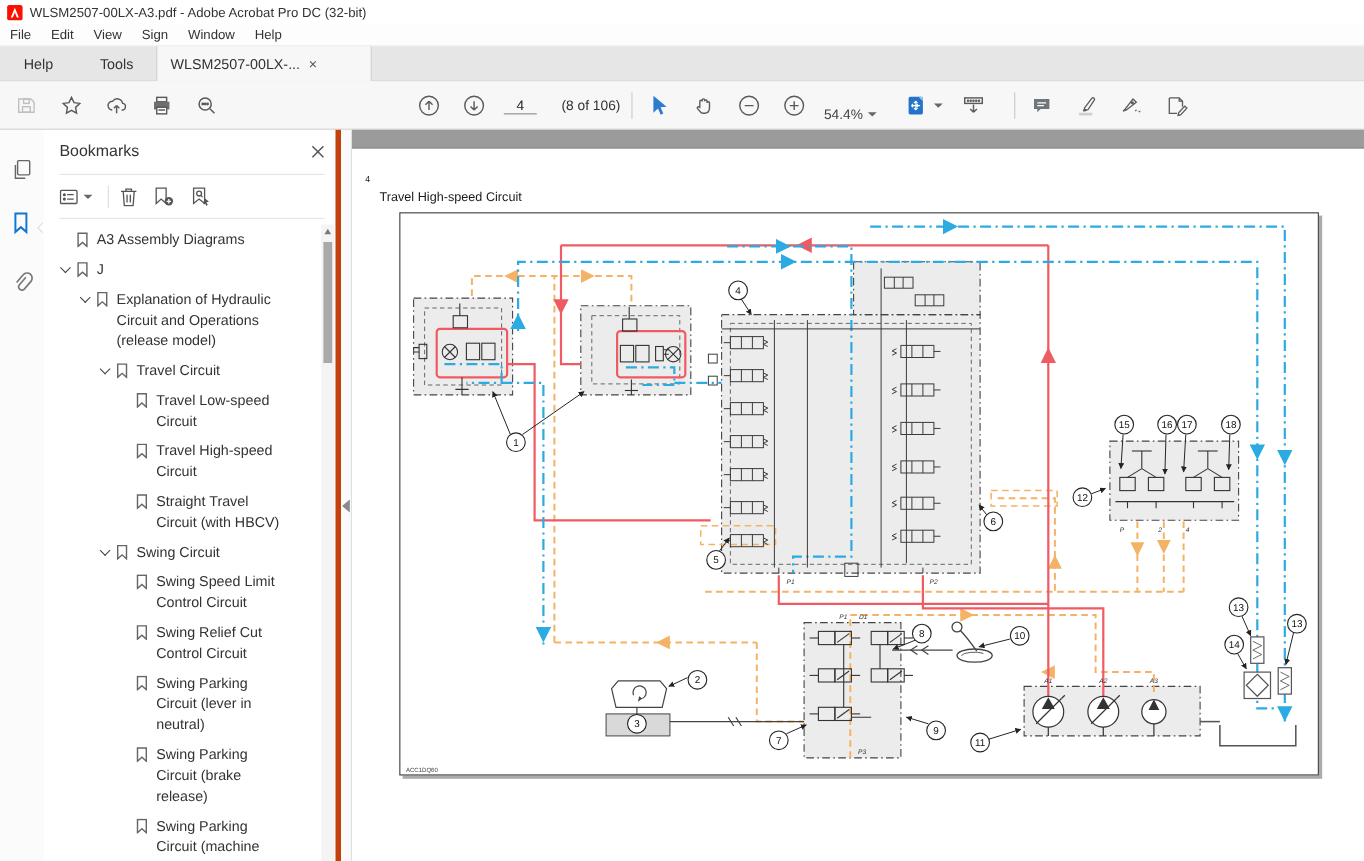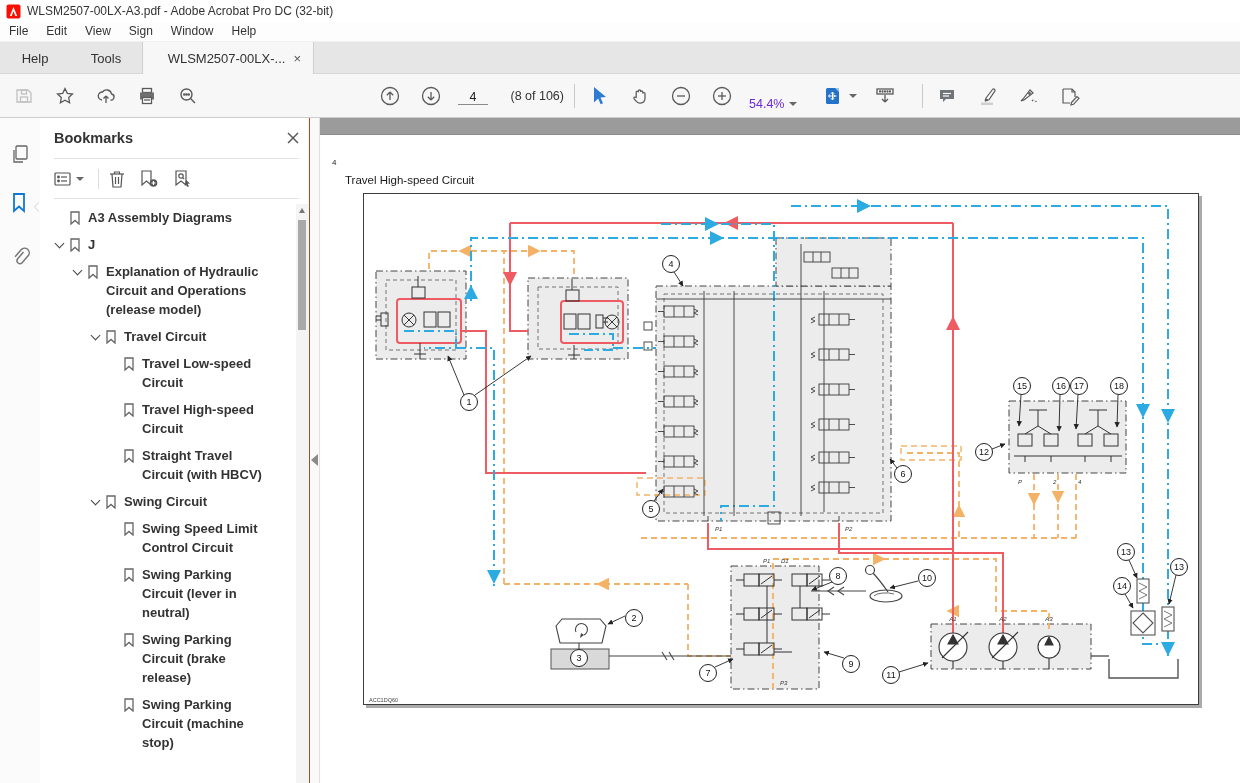--- a/index.html
+++ b/index.html
@@ -9,45 +9,45 @@
     background:#fff; display:flex; align-items:center; padding-left:6px; }
   .titlebar .ttl { font-size:12px; color:#333; margin-left:6px; }
   .menubar { position:absolute; left:0; top:22px; width:1240px; height:20px;
     background:#fdfdfd; display:flex; align-items:flex-start; border-bottom:1px solid #f0f0f0; }
   .menubar .mi { font-size:12px; color:#333; padding:2px 9px; cursor:default; }
   .tabbar { position:absolute; left:0; top:42px; width:1240px; height:32px;
     background:#e6e6e6; border-bottom:1px solid #d7d7d7; display:flex; }
   .tab { height:32px; display:flex; align-items:center; justify-content:center;
     font-size:13px; color:#323232; }
   .tab.home { width:70px; } .tab.tools { width:72px; }
-  .tab.doc { width:172px; background:#f7f7f7; border-left:1px solid #cfcfcf;
-    border-right:1px solid #cfcfcf; justify-content:flex-end; padding:0 12px; }
+  .tab.doc { width:196px; background:#f7f7f7; border-left:1px solid #cfcfcf;
+    border-right:1px solid #cfcfcf; justify-content:flex-start; padding:0 12px; }
   .tab .x { font-size:13px; color:#555; margin-left:8px; }
   .toolbar { position:absolute; left:0; top:74px; width:1240px; height:44px;
     background:#f7f7f7; border-bottom:1px solid #cdcdcd; }
   .tbg { position:absolute; top:0; height:43px; display:flex; align-items:center; }
   .tb-left { left:10px; } .tb-center { left:376px; } .tb-right { left:822px; }
   .tbtn { width:28px; height:30px; display:flex; align-items:center; justify-content:center; margin-right:13px; }
   .tb-divider { width:1px; height:24px; background:#c9c9c9; margin:0 10px; }
   .pg-input { width:34px; margin-right:6px; }
   .pg-input input { width:30px; border:none; border-bottom:1px solid #8a8a8a; background:transparent;
     font-size:12.5px; text-align:center; color:#222; font-family:"Liberation Sans",sans-serif; }
   .pg-count { width:66px; font-size:12.5px; color:#333; white-space:nowrap;text-align:right; }
-  .zoom-btn { display:flex; align-items:center; font-size:12.5px; color:#6d28d9; width:56px;margin-top:16px; }
+  .zoom-btn { display:flex; align-items:center; font-size:12.5px; color:#404040; width:56px;margin-top:16px; }
   .caret { width:0; height:0; border-left:4px solid transparent; border-right:4px solid transparent;
     border-top:4px solid #666; margin-left:5px; }
   
   .rail { position:absolute; left:0; top:118px; width:40px; bottom:0; background:#fbfbfb; }
   .rail .ric { position:absolute; left:10px; }
   .rail .sel-notch { position:absolute; right:0px; top:84px; width:0; height:0;
     border-top:5px solid transparent; border-bottom:5px solid transparent; border-right:5px solid #fff;
     filter:drop-shadow(-1px 0 0 #cfcfcf); }
   
   .panel { position:absolute; left:40px; top:118px; width:270px; bottom:0; background:#fff;
-    border-right:1px solid #c2410c;font-weight:bold; }
+    border-right:5px solid #c2410c; }
   .panel-hdr { position:absolute; left:14px; right:10px; top:8px; height:24px;
     display:flex; align-items:center; justify-content:space-between; }
   .panel-hdr .t { font-size:14.5px; color:#333; }
   .panel-rule1 { position:absolute; left:14px; right:10px; top:40px; border-top:1px solid #e3e3e3; }
   .panel-tools { position:absolute; left:14px; top:46px; height:30px; display:flex; align-items:center; }
   .ptool { margin-right:14px; display:flex; align-items:center; }
   .ptool .caret { margin-left:4px; }
   .pt-div { width:1px; height:20px; background:#ddd; margin:0 10px 0 0; }
   .panel-rule2 { position:absolute; left:14px; right:10px; top:80px; border-top:1px solid #e3e3e3; }
   .tree { position:absolute; left:0; right:14px; top:86px; bottom:0; overflow:hidden; }
@@ -403,20 +403,29 @@
         </span>
       <span class="bm-label">Swing Speed Limit Control Circuit</span>
     </div>
     <div class="bm-row lv3">
       <span class="chev"></span>
       <span class="bicon">
           <svg width="12" height="14" fill="none" stroke="#666" stroke-width="1.3">
             <path d="M2,1 h8 v12 l-4,-3.6 -4,3.6 z"></path>
           </svg>
         </span>
+      <span class="bm-label">Swing Relief Cut Control Circuit</span>
+    </div>
+    <div class="bm-row lv3">
+      <span class="chev"></span>
+      <span class="bicon">
+          <svg width="12" height="14" fill="none" stroke="#666" stroke-width="1.3">
+            <path d="M2,1 h8 v12 l-4,-3.6 -4,3.6 z"></path>
+          </svg>
+        </span>
       <span class="bm-label">Swing Parking Circuit (lever in neutral)</span>
     </div>
     <div class="bm-row lv3">
       <span class="chev"></span>
       <span class="bicon">
           <svg width="12" height="14" fill="none" stroke="#666" stroke-width="1.3">
             <path d="M2,1 h8 v12 l-4,-3.6 -4,3.6 z"></path>
           </svg>
         </span>
       <span class="bm-label">Swing Parking Circuit (brake release)</span>

